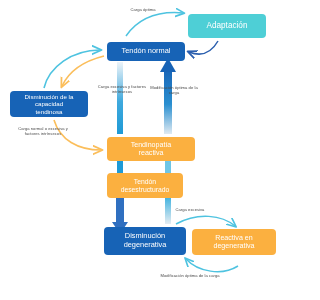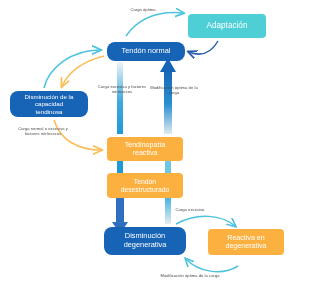--- a/index.html
+++ b/index.html
@@ -15,41 +15,41 @@
   .node{
     position:absolute;
     display:flex;align-items:center;justify-content:center;
     text-align:center;
     border-radius:4px;
     color:#ffffff;
     line-height:1.15;
     box-sizing:border-box;
     padding:2px 13px;
   }
-  .node-blue{background:#1763b6;border-radius:8px;}
+  .node-blue{background:#1763b6;}
   .node-teal{background:#4ecfd6;}
   .node-orange{background:#fbb040;}
 
   .lbl{
     position:absolute;
     text-align:center;
     color:#4a4a4a;
     line-height:1.2;
     font-size:4.1px;
     letter-spacing:.05px;
   }
 
   
   #adaptacion{left:188px;top:14px;width:78px;height:24px;font-size:8.2px;}
   #tendon-normal{left:107px;top:42px;width:78px;height:19px;font-size:7.4px;}
   #disminucion{left:10px;top:91px;width:78px;height:26px;font-size:6.2px;}
-  #tendinopatia-reactiva{left:107px;top:137px;width:76px;height:24px;font-size:7.1px;}
+  #tendinopatia-reactiva{left:107px;top:137px;width:88px;height:24px;font-size:7.1px;}
   #tendon-desestructurado{left:107px;top:173px;width:76px;height:25px;font-size:6.8px;}
   #tendonopatia-degenerativa{left:104px;top:227px;width:82px;height:28px;font-size:7.4px;}
-  #reactiva-degenerativa{left:208px;top:229px;width:76px;height:26px;font-size:7.1px;}
+  #reactiva-degenerativa{left:192px;top:229px;width:84px;height:26px;font-size:7.1px;}
 
   
   #lbl-carga-optima{left:122px;top:8px;width:42px;}
   #lbl-carga-exc-intr{left:96px;top:85px;width:52px;}
   #lbl-modif-optima-mid{left:148px;top:86px;width:52px;}
   #lbl-carga-normal{left:14px;top:127px;width:58px;}
   #lbl-carga-excesiva-b{left:166px;top:208px;width:48px;}
   #lbl-modif-optima-bot{left:160px;top:274px;width:60px;}
 </style>
 </head>

